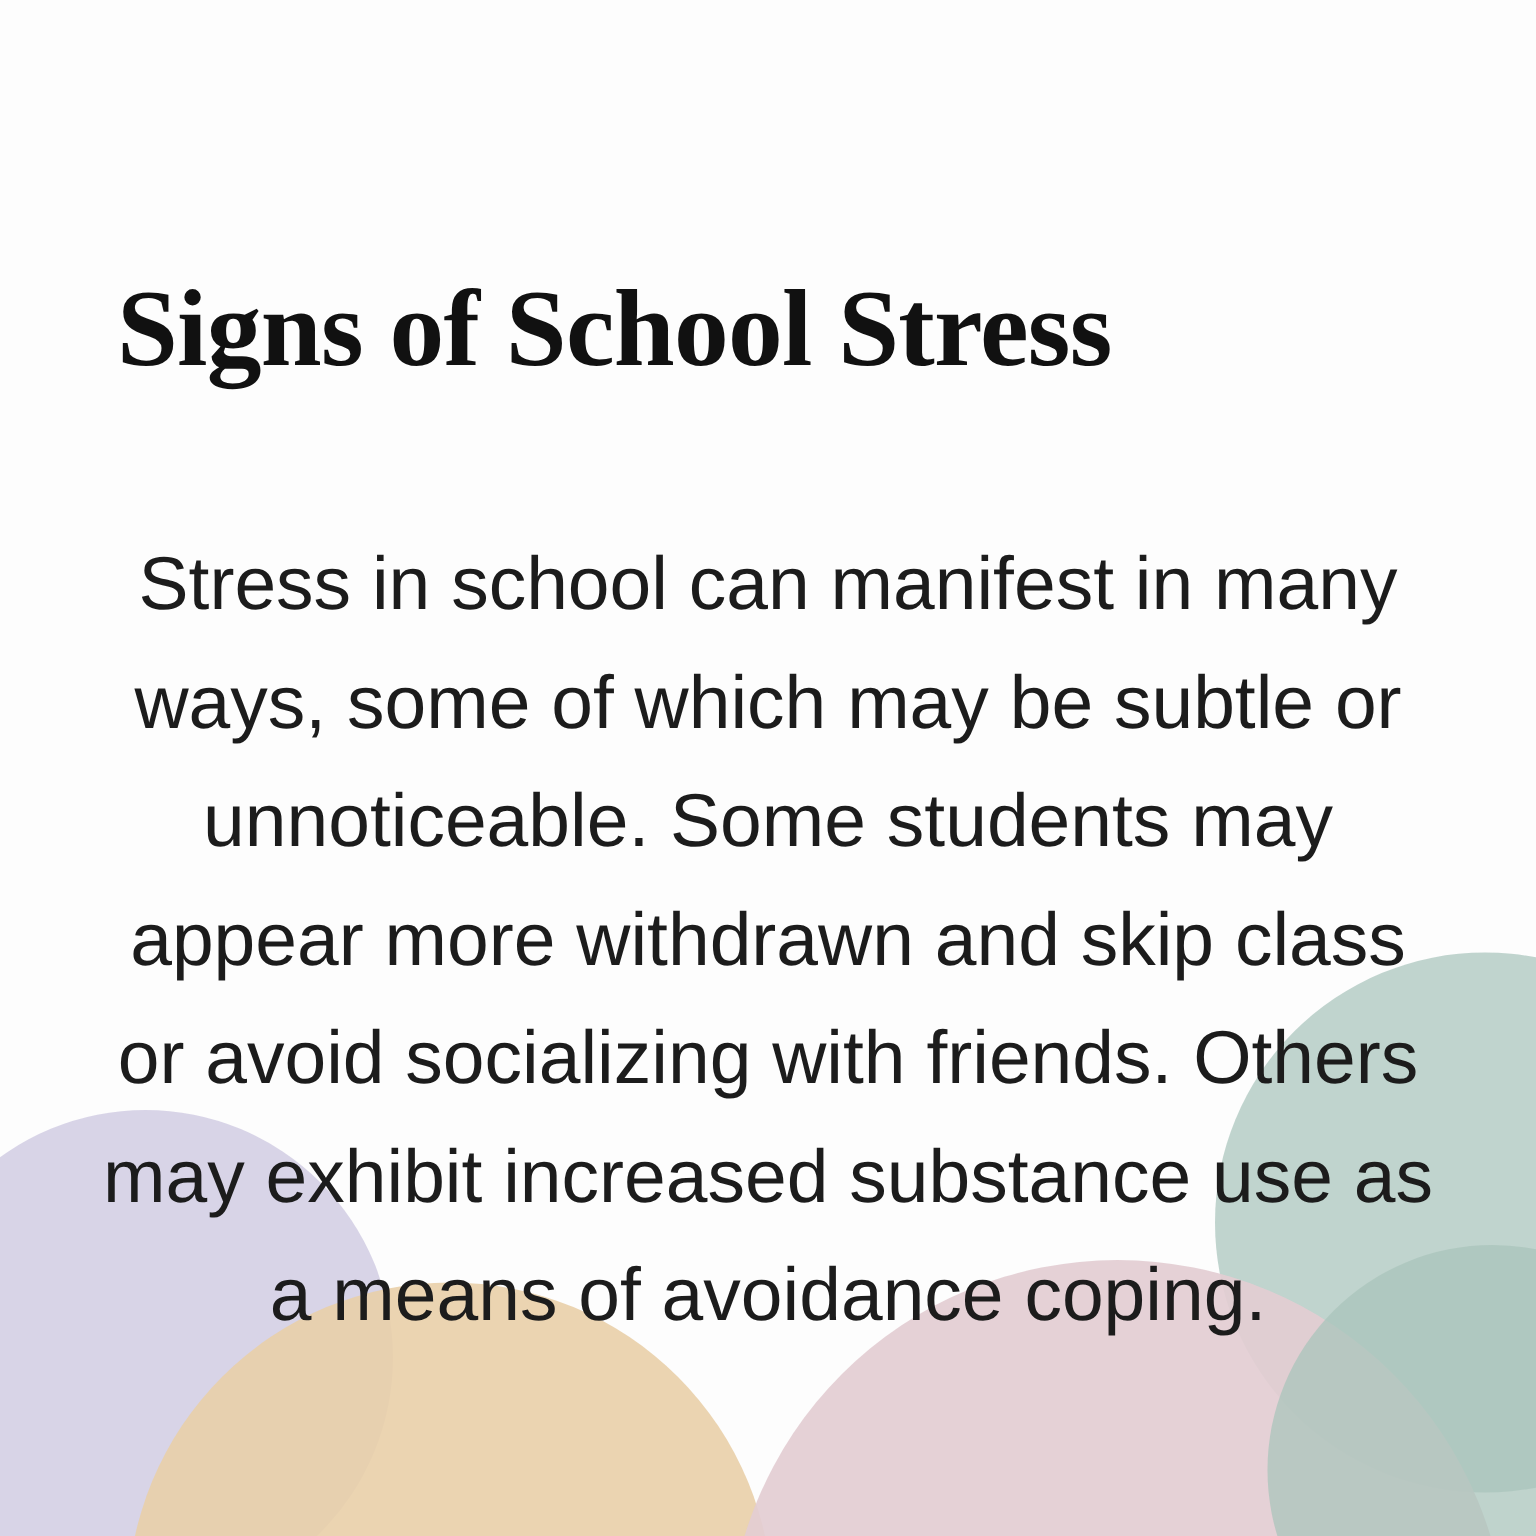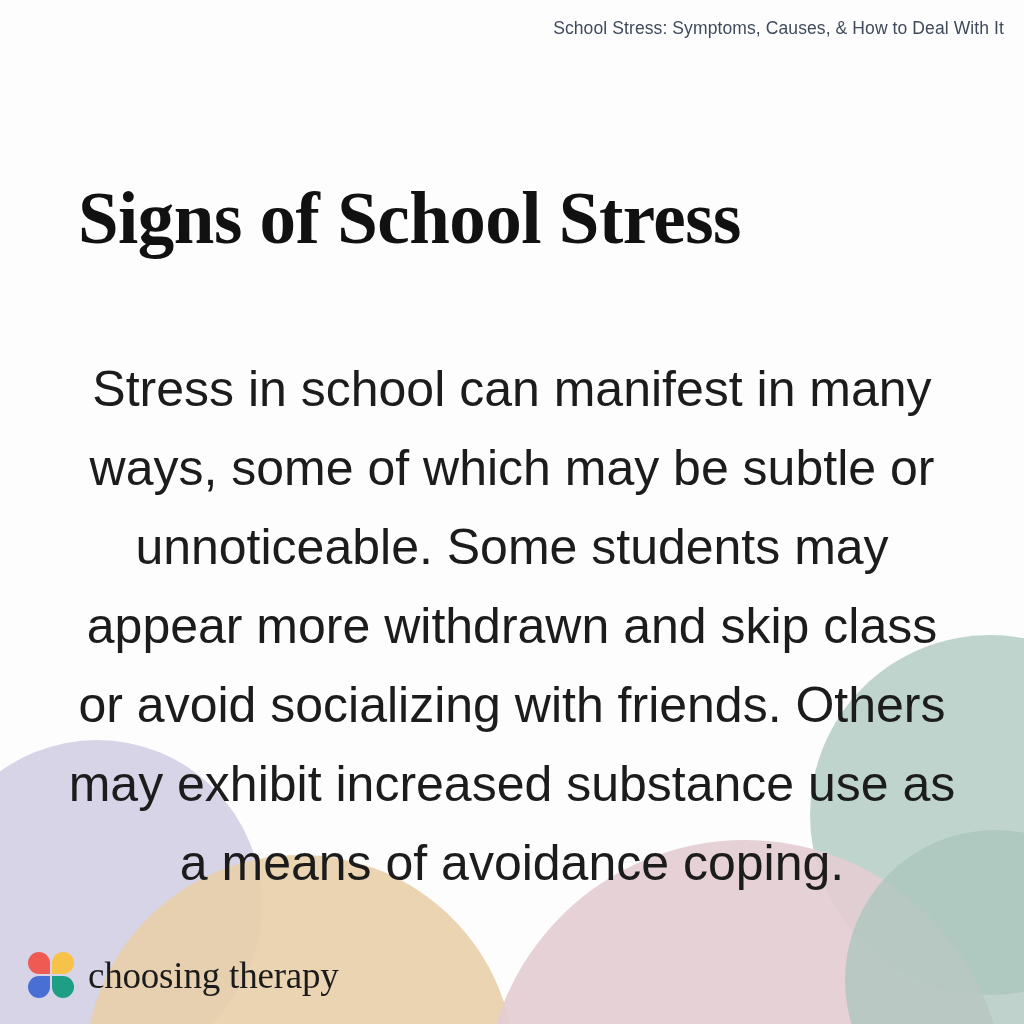--- a/index.html
+++ b/index.html
@@ -148,29 +148,19 @@
 <div class="card">
 
   <div class="blobs">
     <div class="blob blob-lavender"></div>
     <div class="blob blob-green"></div>
     <div class="blob blob-sand"></div>
     <div class="blob blob-pink"></div>
     <div class="blob blob-green2"></div>
   </div>
 
-  <div class="article-title">School Stress: Symptoms, Causes, &amp; How to Deal With It</div>
 
   <h1 class="headline">Signs of School Stress</h1>
 
   <p class="body-copy">Stress in school can manifest in many ways, some of which may be subtle or unnoticeable. Some students may appear more withdrawn and skip class or avoid socializing with friends. Others may exhibit increased substance use as a means of avoidance coping.</p>
 
-  <div class="footer">
-    <div class="logo-mark">
-      <div class="q q-tl"></div>
-      <div class="q q-tr"></div>
-      <div class="q q-bl"></div>
-      <div class="q q-br"></div>
-    </div>
-    <div class="logo-text">choosing therapy</div>
-  </div>
 
 </div>
 
 </body></html>

